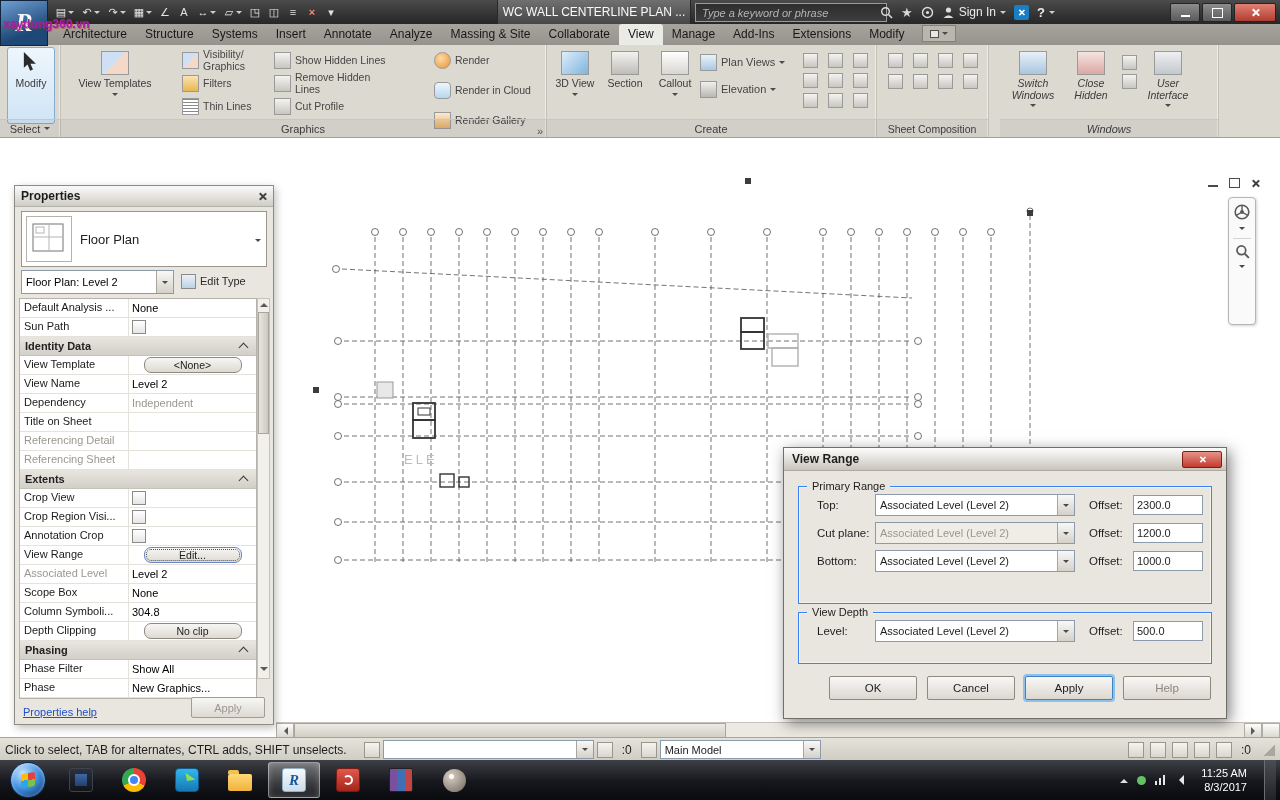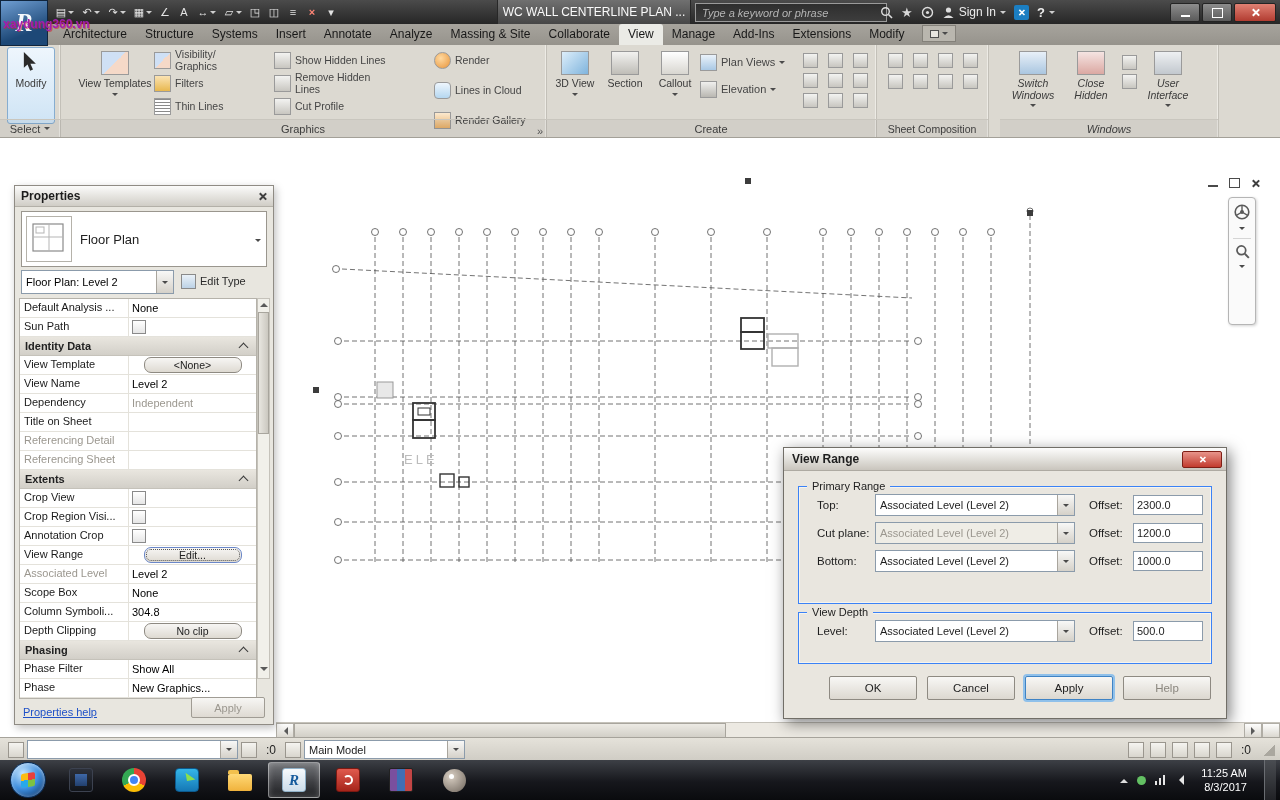--- a/index.html
+++ b/index.html
@@ -72,21 +72,21 @@
   .dd-arrow.light{border-top-color:#cfcfcf;}
   .bigbtn{position:relative;display:flex;flex-direction:column;align-items:center;padding-top:4px;
     font-size:10.5px;line-height:1.1;color:#3a3a3a;text-align:center;}
   .modify-btn{position:absolute;left:7px;top:2px;width:46px;height:71px;
     background:linear-gradient(#eef6fd,#cfe4f5);border:1px solid #86add0;border-radius:3px;}
   .modify-btn span{margin-top:6px;}
   .bigic{width:26px;height:22px;border:1px solid #9a9a9a;margin-bottom:3px;flex:none;}
   .biglabel{width:100%;}
   .vt-btn{position:absolute;left:8px;top:2px;width:94px;height:71px;}
   .smallcol{display:flex;flex-direction:column;gap:1px;}
-  #g-cola{position:absolute;left:92px;top:4px;width:100px;}
+  #g-cola{position:absolute;left:120px;top:4px;width:100px;}
   #g-colb{position:absolute;left:212px;top:4px;width:126px;}
   #g-colc{position:absolute;left:372px;top:4px;width:110px;gap:8px;}
   .smallbtn{display:flex;align-items:center;gap:4px;height:22px;font-size:10.5px;color:#454545;padding:0 2px;}
   .smallbtn.tall{height:26px;font-size:11px;}
   .ic{width:15px;height:15px;border:1px solid #9a9a9a;flex:none;}
   .ic.sm{width:13px;height:13px;}
   .ic-vg{background:linear-gradient(135deg,#cfe0f5 50%,#f5d9c8 50%);}
   .ic-filter{background:linear-gradient(#fbe3b3,#e8b84f);}
   .ic-thin{background:repeating-linear-gradient(0deg,#fff 0 2px,#8a8a8a 2px 3px);}
   .ic-gray{background:linear-gradient(#f3f3f1,#c8c6c0);}
@@ -431,21 +431,21 @@
             <span class="sb-label">Cut Profile</span>
           </div>
         </div>
       <div class="smallcol" id="g-colc">
           <div class="smallbtn">
             <span class="ic ic-render"></span>
             <span class="sb-label">Render</span>
           </div>
           <div class="smallbtn">
             <span class="ic ic-cloud"></span>
-            <span class="sb-label">Lines in Cloud</span>
+            <span class="sb-label">Render in Cloud</span>
           </div>
           <div class="smallbtn">
             <span class="ic ic-gallery"></span>
             <span class="sb-label">Render Gallery</span>
           </div>
         </div>
       <div class="panel-label">
         <span>Graphics</span>
         <span class="launcher">»</span>
       </div>
@@ -918,20 +918,21 @@
     </div>
     <div id="vr-buttons">
         <div class="btn vrbtn">OK</div>
         <div class="btn vrbtn">Cancel</div>
         <div class="btn vrbtn focus">Apply</div>
         <div class="btn vrbtn dim">Help</div>
       </div>
   </div>
 
   <footer class="statusbar">
+    <span class="st-hint">Click to select, TAB for alternates, CTRL adds, SHIFT unselects.</span>
     <span class="st-sq"></span>
     <div class="st-combo" style="width:205px">
       <span class="combo-dd">
           <span class="dd-arrow"></span>
         </span>
     </div>
     <span class="st-sq"></span>
     <span class="st-count">:0</span>
     <span class="st-sq"></span>
     <div class="st-combo" style="width:155px">

